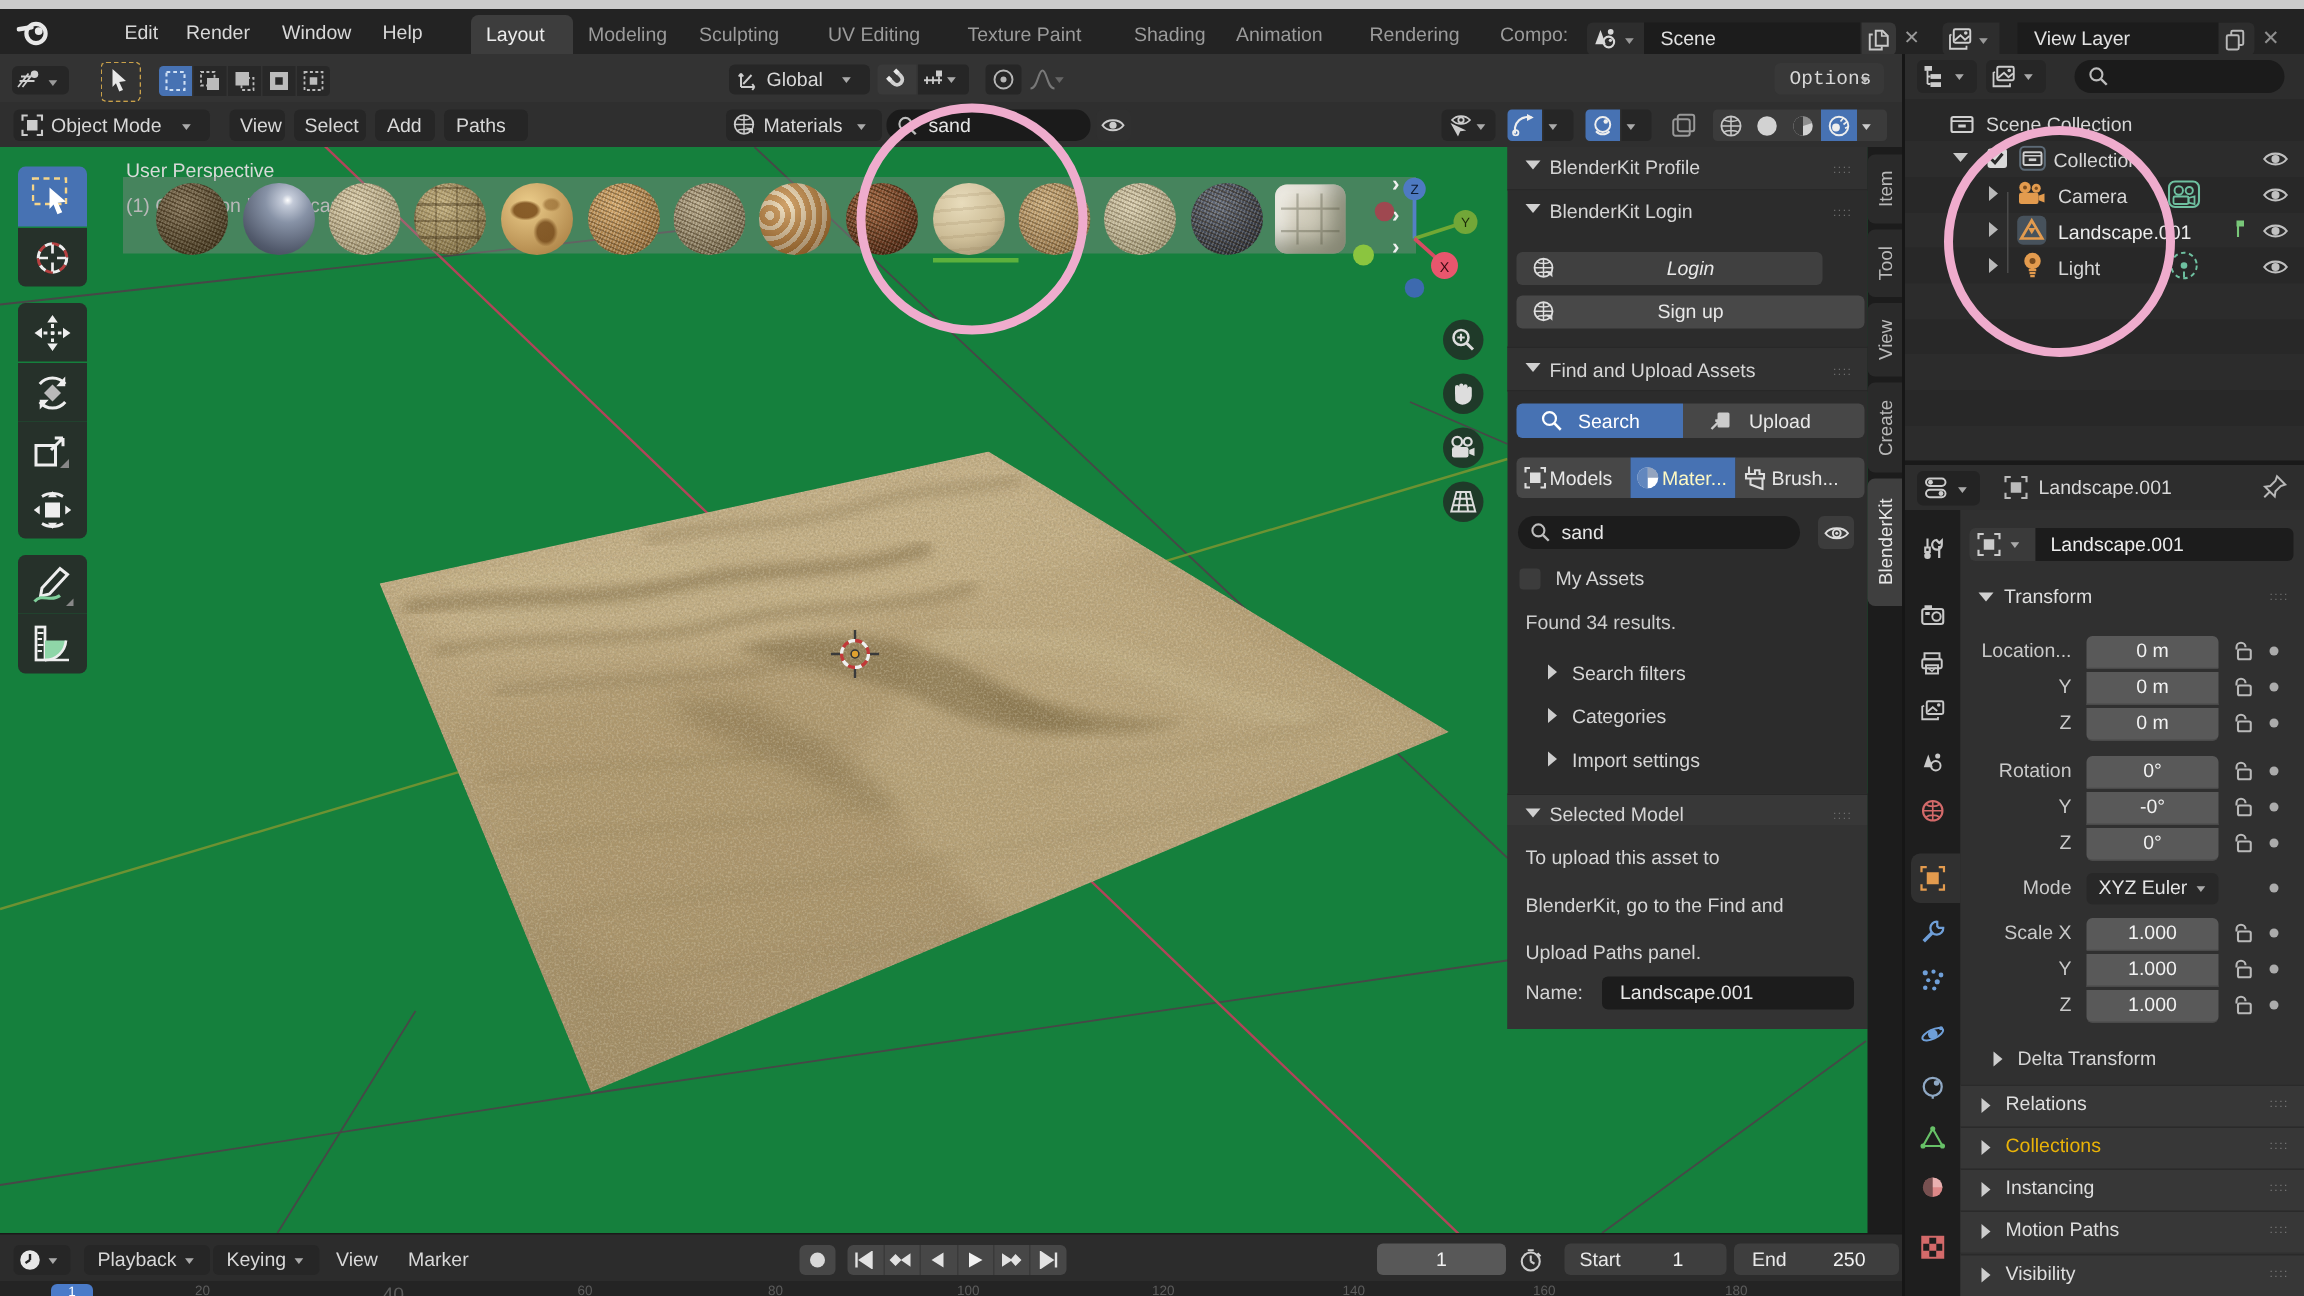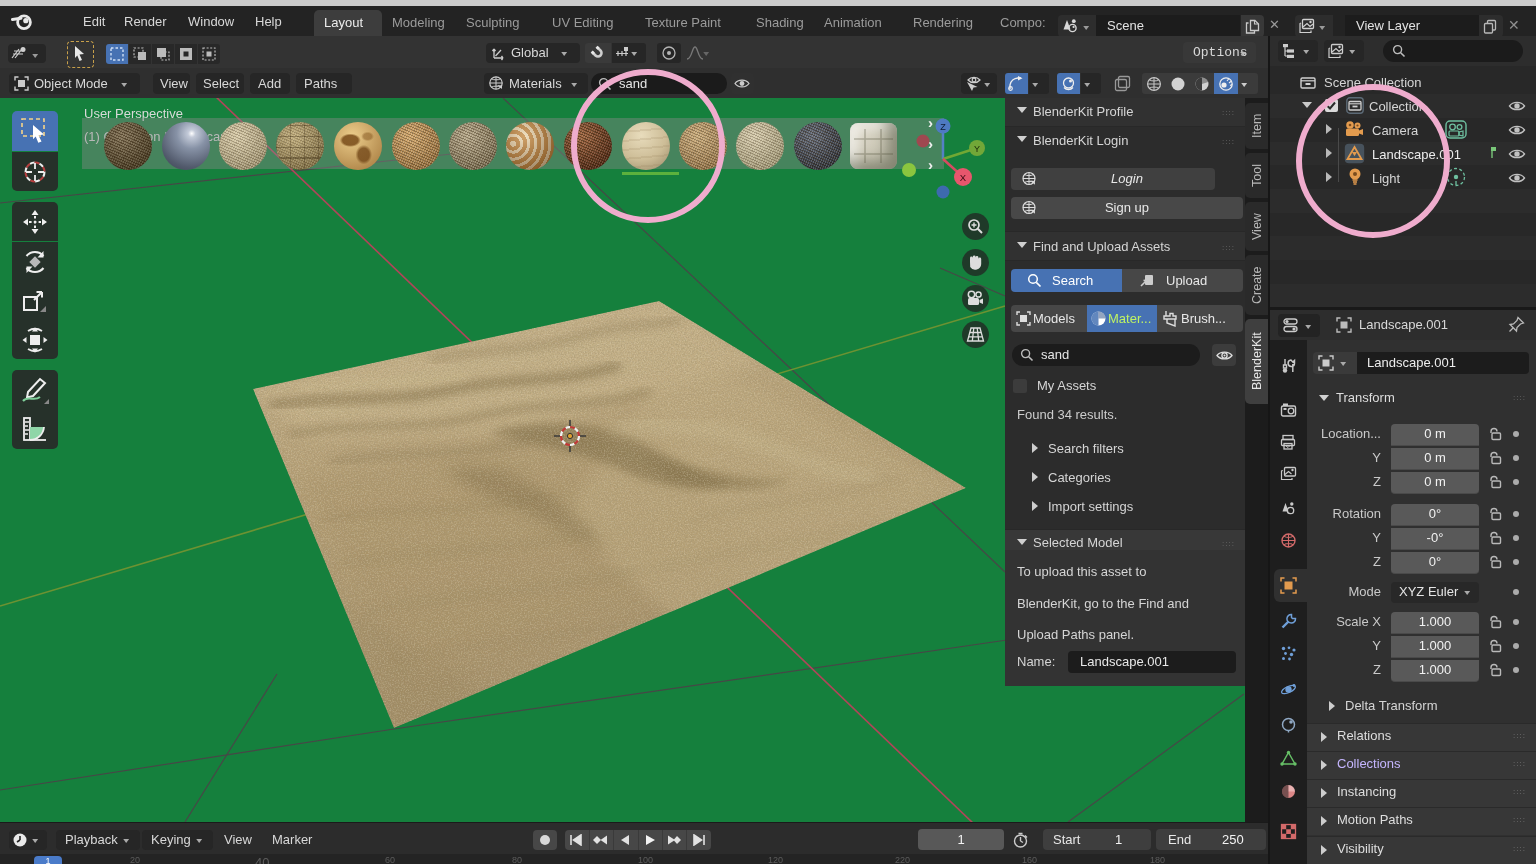--- a/index.html
+++ b/index.html
@@ -549,21 +549,21 @@
         <rect x="4" y="4" width="7" height="7" fill="#ddd"></rect>
       </svg>
       <div class="abs" style="left:22px;top:6px;color:#e8e8e8;">Models</div>
     </div>
     <div class="abs" style="left:82px;top:207px;width:70px;height:27px;background:#4772b3;">
       <svg class="abs" style="left:3px;top:5px;" width="17" height="17" viewBox="0 0 17 17">
         <circle cx="8.5" cy="8.5" r="7" fill="#fff"></circle>
         <path d="M8.5 1.5 A7 7 0 0 0 8.5 15.5 L8.5 8.5 Z" fill="#4772b3" opacity="0.85"></path>
         <path d="M8.5 8.5 L15.5 8.5 A7 7 0 0 0 8.5 1.5 Z" fill="#2a4a80" opacity="0.5"></path>
       </svg>
-      <div class="abs" style="left:21px;top:6px;color:#bef264;">Mater...</div>
+      <div class="abs" style="left:21px;top:6px;color:#fef9c3;">Mater...</div>
     </div>
     <div class="abs" style="left:152px;top:207px;width:86px;height:27px;background:#474747;border-radius:0 4px 4px 0;">
       <svg class="abs" style="left:6px;top:5px;" width="16" height="17" viewBox="0 0 16 17">
         <path d="M3 1 L3 6 L7 6 L7 3.5 L10 3.5 L10 6 L13 6 L13 9 L1 9 L1 6 L3 6" fill="none" stroke="#ddd" stroke-width="1.4"></path>
         <path d="M4 9 L4 13 L12 16 L12 9" fill="none" stroke="#ddd" stroke-width="1.4"></path>
       </svg>
       <div class="abs" style="left:24px;top:6px;color:#e8e8e8;">Brush...</div>
     </div>
 
     <div class="abs" style="left:7px;top:246px;width:188px;height:22px;background:#1c1c1c;border-radius:11px;">
@@ -672,21 +672,21 @@
       <div class="abs txt" style="left:66px;top:3px;color:#f2f2f2;">250</div>
     </div>
 
     <div class="abs" style="left:0;top:31px;width:1270px;height:11px;background:#242424;">
       <div class="abs" style="left:130px;top:1px;color:#5c5c5c;font-size:9px;">20</div>
       <div class="abs" style="left:255px;top:1px;color:#5c5c5c;font-size:13px;">40</div>
       <div class="abs" style="left:385px;top:1px;color:#5c5c5c;font-size:9px;">60</div>
       <div class="abs" style="left:512px;top:1px;color:#5c5c5c;font-size:9px;">80</div>
       <div class="abs" style="left:638px;top:1px;color:#5c5c5c;font-size:9px;">100</div>
       <div class="abs" style="left:768px;top:1px;color:#5c5c5c;font-size:9px;">120</div>
-      <div class="abs" style="left:895px;top:1px;color:#5c5c5c;font-size:9px;">220</div>
+      <div class="abs" style="left:895px;top:1px;color:#5c5c5c;font-size:9px;">140</div>
       <div class="abs" style="left:1022px;top:1px;color:#5c5c5c;font-size:9px;">160</div>
       <div class="abs" style="left:1150px;top:1px;color:#5c5c5c;font-size:9px;">180</div>
       <div class="abs" style="left:34px;top:2px;width:28px;height:9px;background:#4a7bc9;border-radius:4px 4px 0 0;">
         <div class="abs" style="left:0;top:0;width:28px;text-align:center;color:#fff;font-size:9px;">1</div>
       </div>
     </div>
   </div>
 
   <div class="abs" style="left:1268px;top:36px;width:2px;height:828px;background:#161616;"></div>
 
@@ -1009,21 +1009,21 @@
         </svg>
         <div class="abs" style="left:206px;top:327px;width:6px;height:6px;border-radius:50%;background:#ababab;"></div>
       <div class="abs" style="left:22px;top:361px;width:0;height:0;border-top:5px solid transparent;border-bottom:5px solid transparent;border-left:6px solid #cdcdcd;"></div>
       <div class="abs" style="left:38px;top:358px;color:#d5d5d5;">Delta Transform</div>
       <div class="abs" style="left:0;top:383px;width:229px;height:27px;background:#373737;border-top:1px solid #2a2a2a;"></div>
       <div class="abs" style="left:14px;top:392px;width:0;height:0;border-top:5px solid transparent;border-bottom:5px solid transparent;border-left:6px solid #cdcdcd;"></div>
       <div class="abs" style="left:30px;top:388px;color:#dedede;">Relations</div>
       <div class="abs" style="left:206px;top:391px;color:#7a7a7a;font-size:8px;letter-spacing:1px;">::::</div>
       <div class="abs" style="left:0;top:411px;width:229px;height:27px;background:#373737;border-top:1px solid #2a2a2a;"></div>
       <div class="abs" style="left:14px;top:420px;width:0;height:0;border-top:5px solid transparent;border-bottom:5px solid transparent;border-left:6px solid #cdcdcd;"></div>
-      <div class="abs" style="left:30px;top:416px;color:#c4b5fd;">Collections</div>
+      <div class="abs" style="left:30px;top:416px;color:#eab308;">Collections</div>
       <div class="abs" style="left:206px;top:419px;color:#7a7a7a;font-size:8px;letter-spacing:1px;">::::</div>
       <div class="abs" style="left:0;top:439px;width:229px;height:27px;background:#373737;border-top:1px solid #2a2a2a;"></div>
       <div class="abs" style="left:14px;top:448px;width:0;height:0;border-top:5px solid transparent;border-bottom:5px solid transparent;border-left:6px solid #cdcdcd;"></div>
       <div class="abs" style="left:30px;top:444px;color:#dedede;">Instancing</div>
       <div class="abs" style="left:206px;top:447px;color:#7a7a7a;font-size:8px;letter-spacing:1px;">::::</div>
       <div class="abs" style="left:0;top:467px;width:229px;height:27px;background:#373737;border-top:1px solid #2a2a2a;"></div>
       <div class="abs" style="left:14px;top:476px;width:0;height:0;border-top:5px solid transparent;border-bottom:5px solid transparent;border-left:6px solid #cdcdcd;"></div>
       <div class="abs" style="left:30px;top:472px;color:#dedede;">Motion Paths</div>
       <div class="abs" style="left:206px;top:475px;color:#7a7a7a;font-size:8px;letter-spacing:1px;">::::</div>
       <div class="abs" style="left:0;top:496px;width:229px;height:28px;background:#373737;border-top:1px solid #2a2a2a;"></div>

